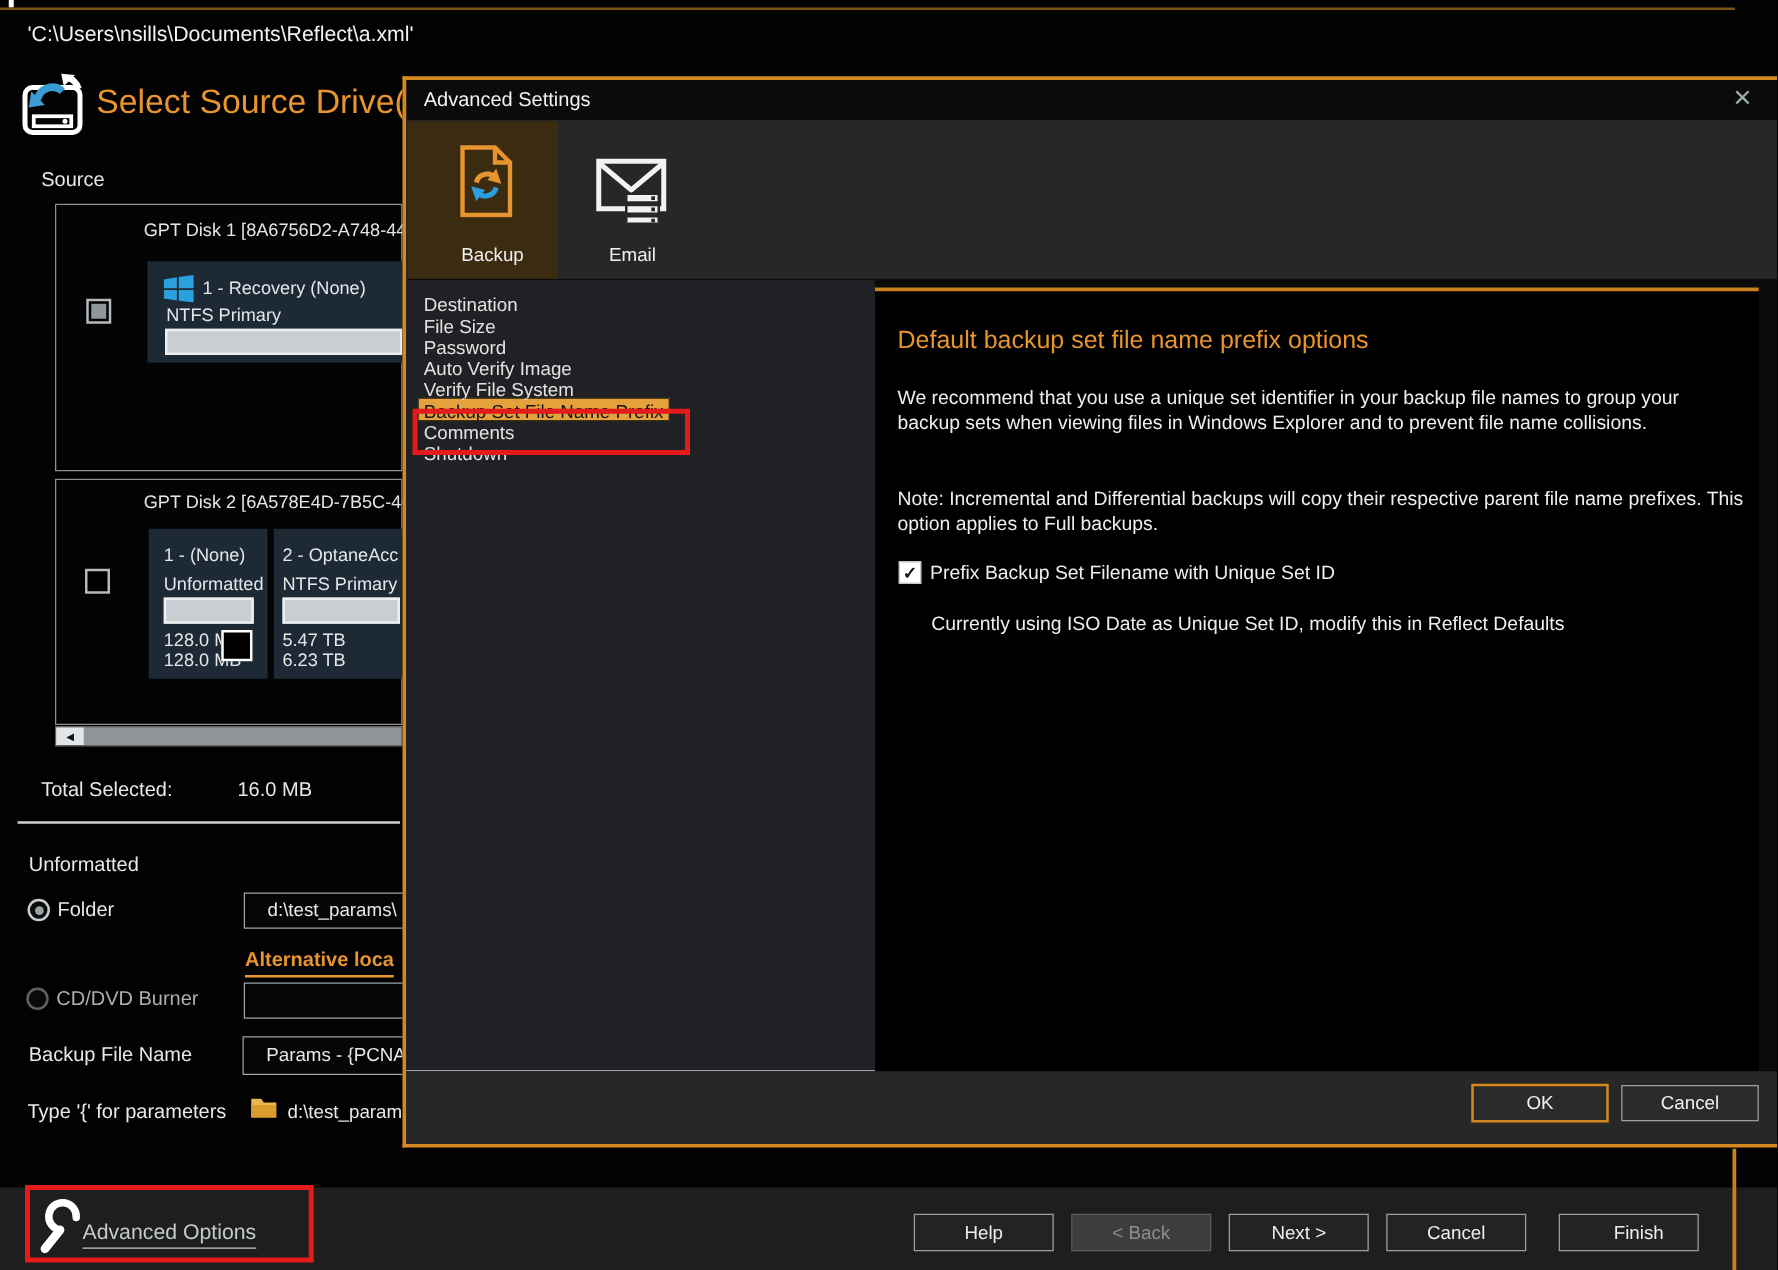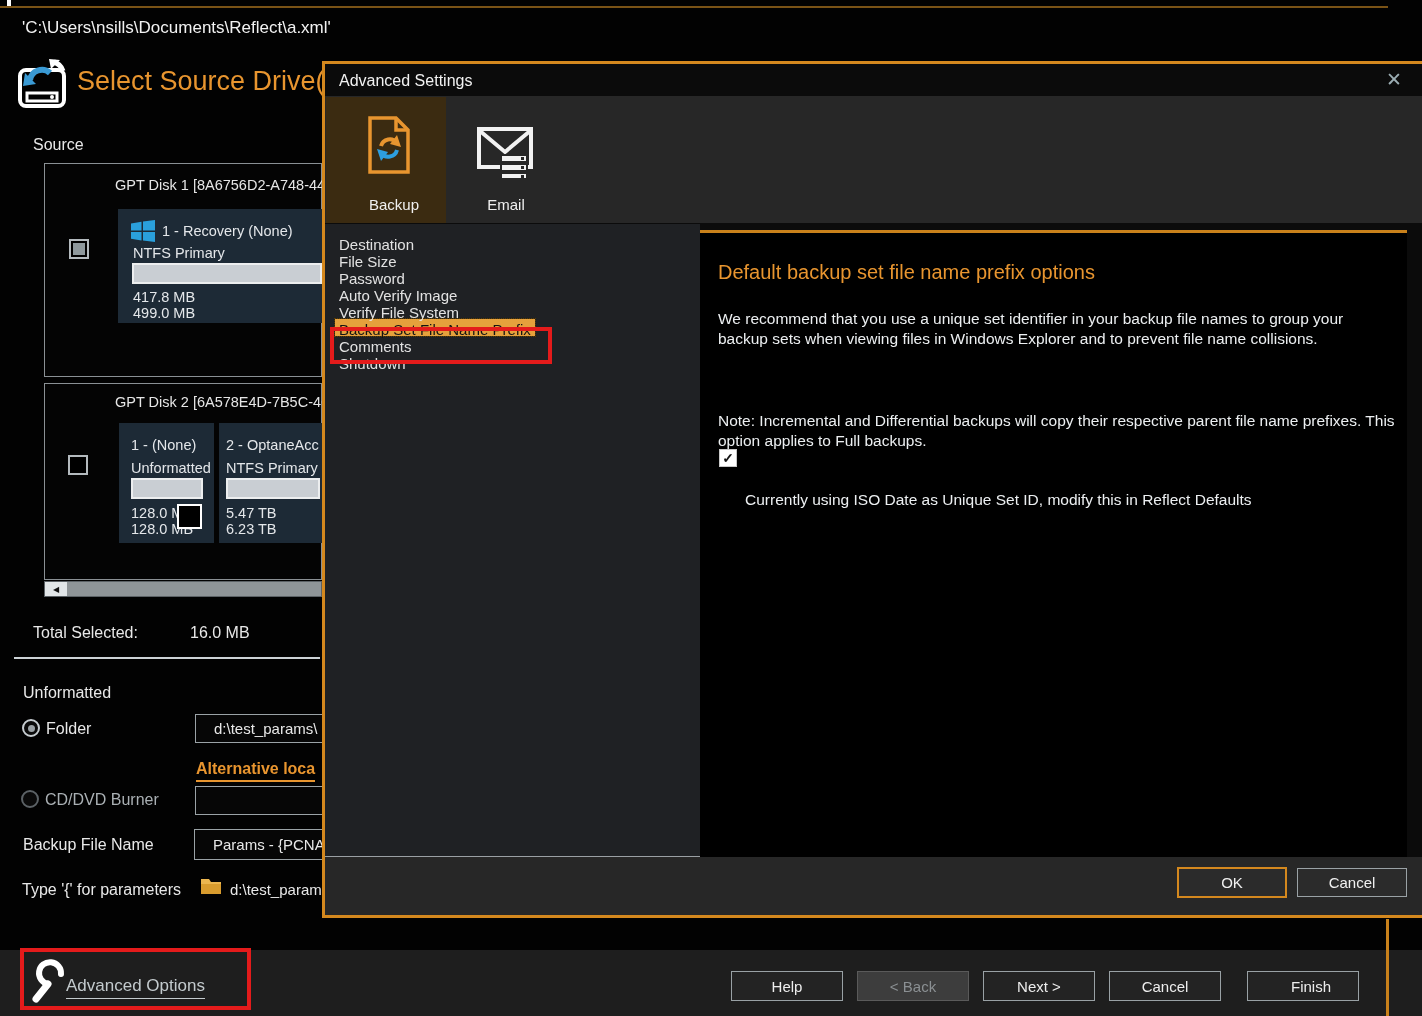--- a/index.html
+++ b/index.html
@@ -25,21 +25,21 @@
   .disk-header { font-size:14.5px; color:#e6e6e6; white-space:nowrap; }
   #disk1-header { left:115px; top:177px; }
   #disk2-header { left:115px; top:394px; }
 
   .disk-cb { width:20px; height:20px; border:2px solid #b4babe; background:#000; }
   #disk1-cb { left:69px; top:239px; }
   #disk1-cb .fill { position:absolute; left:2px; top:2px; right:2px; bottom:2px; background:#8e989c; }
   #disk2-cb { left:68px; top:455px; }
 
   .pcard { background:#1D2A36; overflow:hidden; }
-  #card-d1 { left:118px; top:209px; width:204px; height:114px; }
+  #card-d1 { left:118px; top:209px; width:204px; height:81px; }
   #card-d2a { left:119px; top:423px; width:95px; height:120px; }
   #card-d2b { left:219px; top:423px; width:107px; height:120px; }
   .pcard div, .pcard svg { position:absolute; }
   .ptext { font-size:14.5px; color:#e4e7ea; white-space:nowrap; }
   .pbar { border:2px solid #eceeef; background:#c9ced3; height:21px; }
 
   #artifact-square { left:177px; top:504px; width:25px; height:25px; border:2px solid #fff; background:#000; z-index:3; }
 
   #hscroll { left:44px; top:581px; width:278px; height:16px; background:#8f9598; border:1px solid #5c6266; }
   #hscroll-btn { left:0; top:0; width:22px; height:14px; background:#e2e6e8; color:#111;
@@ -101,21 +101,21 @@
   #menu-col { left:0; top:160px; width:375px; height:633px; background:#1f2124; border-bottom:1px solid #9aa0a4; }
   #menu-list { position:absolute; left:10px; top:170px; list-style:none; font-size:15px; }
   #menu-list li { height:17px; line-height:17px; padding:2px 4px; width:max-content; color:#e2e2e2; }
   #menu-list li.sel { background:#E5A13C; color:#141414; outline:1px dotted #5a3c00; }
   #menu-redbox { left:5px; top:263px; width:222px; height:37px; border:4px solid #E41B1B; z-index:8; }
 
   #content-panel { left:375px; top:166px; width:707px; height:627px; background:#000;
     border-top:3px solid #C9811B; }
   #panel-heading { left:18px; top:28px; font-size:20px; color:#E8952F; white-space:nowrap; }
   #panel-intro { left:18px; top:76px; width:664px; font-size:15.5px; line-height:19.5px; color:#eceff1; }
-  #panel-note { left:18px; top:157px; width:688px; font-size:15.5px; line-height:19.5px; color:#eceff1;margin-top:21px; }
+  #panel-note { left:18px; top:157px; width:688px; font-size:15.5px; line-height:19.5px; color:#eceff1; }
   #prefix-checkbox { left:19px; top:216px; width:18px; height:18px; background:#fff; border:1px solid #c8c8c8;
     color:#111; font-size:14px; font-weight:bold; line-height:16px; text-align:center; }
   #prefix-label { left:44px; top:217px; font-size:15.5px; color:#eceff1; white-space:nowrap; }
   #panel-subnote { left:45px; top:258px; font-size:15.5px; color:#eceff1; white-space:nowrap; }
 
   #dlg-bottom { left:0; top:793px; width:1097px; height:58px; background:#272727; }
   .dlg-btn { position:absolute; display:flex; align-items:center; justify-content:center;
     font-size:15px; color:#f0f0f0; background:#2b2b2b; }
   #btn-ok { left:852px; top:803px; width:110px; height:31px; border:2px solid #D4881E; }
   #btn-dlg-cancel { left:972px; top:804px; width:110px; height:29px; border:1px solid #9aa2a6; }
@@ -260,20 +260,21 @@
       <li>Comments</li>
       <li>Shutdown</li>
     </ul>
     <div class="abs" id="menu-redbox"></div>
 
     <div class="abs" id="content-panel">
       <div class="abs" id="panel-intro">We recommend that you use a unique set identifier in your backup file names to group your backup sets when viewing files in Windows Explorer and to prevent file name collisions.</div>
       <div class="abs" id="panel-heading">Default backup set file name prefix options</div>
       <div class="abs" id="panel-note">Note: Incremental and Differential backups will copy their respective parent file name prefixes. This option applies to Full backups.</div>
       <div class="abs" id="prefix-checkbox">✓</div>
+      <div class="abs" id="prefix-label">Prefix Backup Set Filename with Unique Set ID</div>
       <div class="abs" id="panel-subnote">Currently using ISO Date as Unique Set ID, modify this in Reflect Defaults</div>
     </div>
 
     <div class="abs" id="dlg-bottom"></div>
     <div class="dlg-btn" id="btn-ok">OK</div>
     <div class="dlg-btn" id="btn-dlg-cancel">Cancel</div>
   </div>
 
 </div>
 

